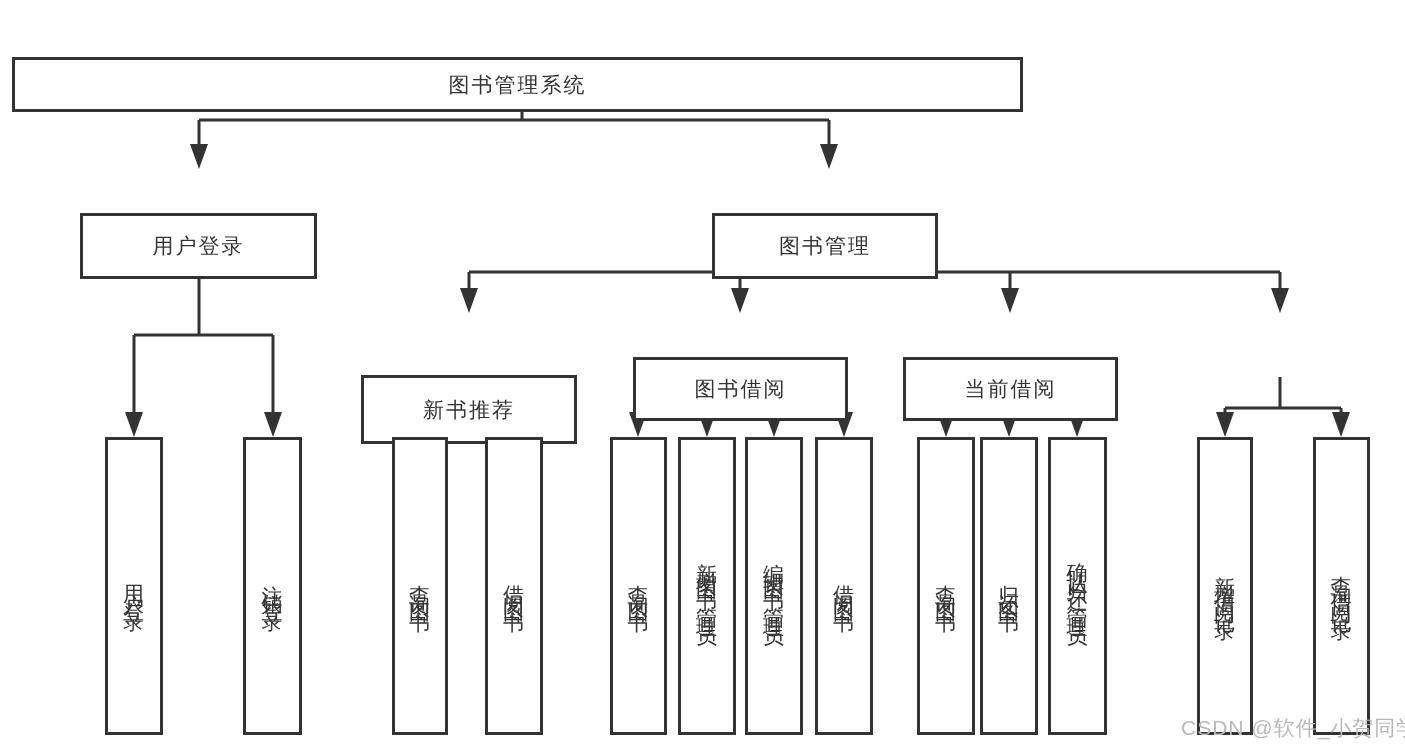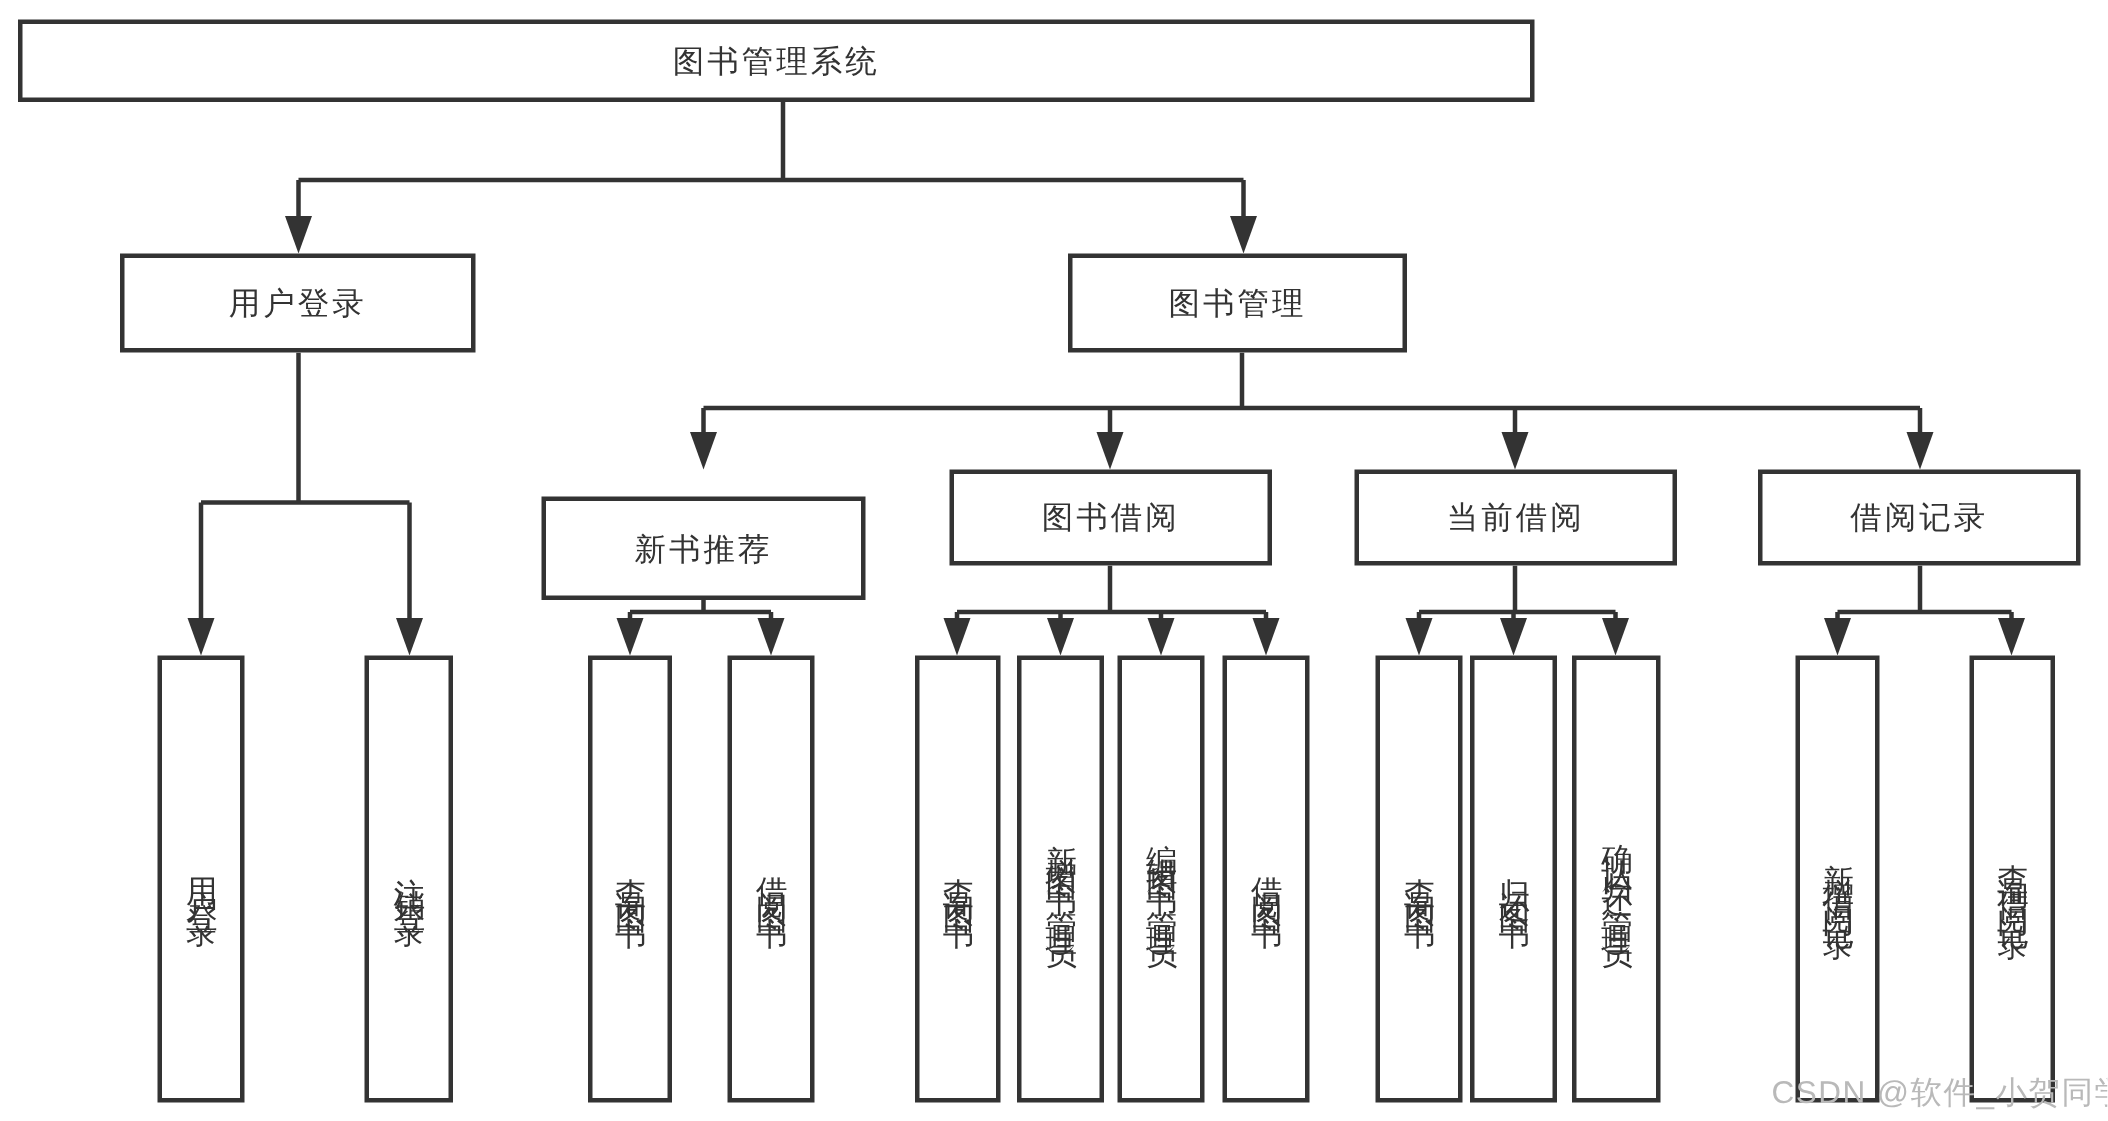--- a/index.html
+++ b/index.html
@@ -3,21 +3,21 @@
 <meta charset="utf-8">
 <style>
   html,body{margin:0;padding:0;background:#fff;}
   #stage{
     position:relative;width:1405px;height:747px;background:#ffffff;overflow:hidden;
     font-family:"Liberation Sans","DejaVu Sans",sans-serif;
   }
   #connectors{position:absolute;left:0;top:0;z-index:1;}
   .hnode{
     position:absolute;box-sizing:border-box;border:3px solid #333333;background:#ffffff;
-    display:flex;align-items:center;justify-content:center;z-index:2;
+    display:flex;align-items:center;justify-content:center;z-index:2;margin-top:44px;
   }
   .hnode span{font-size:21px;color:#333333;letter-spacing:2px;white-space:nowrap;}
   .vnode{
     position:absolute;box-sizing:border-box;border:3px solid #333333;background:#ffffff;
     display:flex;align-items:center;justify-content:center;z-index:2;
     top:437px;height:298px;
   }
   .vnode span{
     writing-mode:vertical-rl;text-orientation:mixed;
     font-size:21px;color:#333333;letter-spacing:9px;line-height:1;white-space:nowrap;
@@ -84,23 +84,20 @@
 
   <div class="hnode" style="left:361px;top:331px;width:216px;height:69px;">
     <span>新书推荐</span>
   </div>
   <div class="hnode" style="left:633px;top:313px;width:215px;height:64px;">
     <span>图书借阅</span>
   </div>
   <div class="hnode" style="left:903px;top:313px;width:215px;height:64px;">
     <span>当前借阅</span>
   </div>
-  <div class="hnode" style="left:1172px;top:313px;width:215px;height:64px;">
-    <span>借阅记录</span>
-  </div>
 
   <div class="vnode" style="left:105px;width:58px;">
     <span>用户登录</span>
   </div>
   <div class="vnode" style="left:243px;width:59px;">
     <span>注销登录</span>
   </div>
 
   <div class="vnode" style="left:392px;width:56px;">
     <span>查询图书</span>

